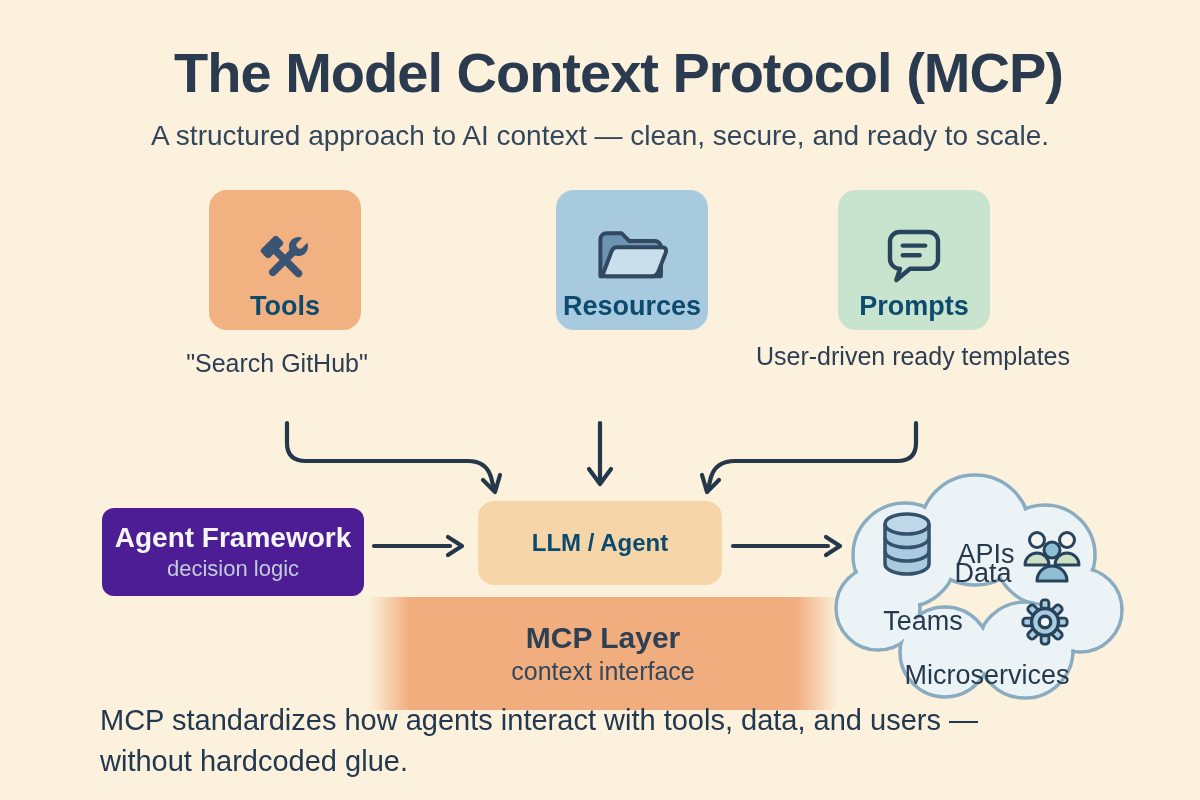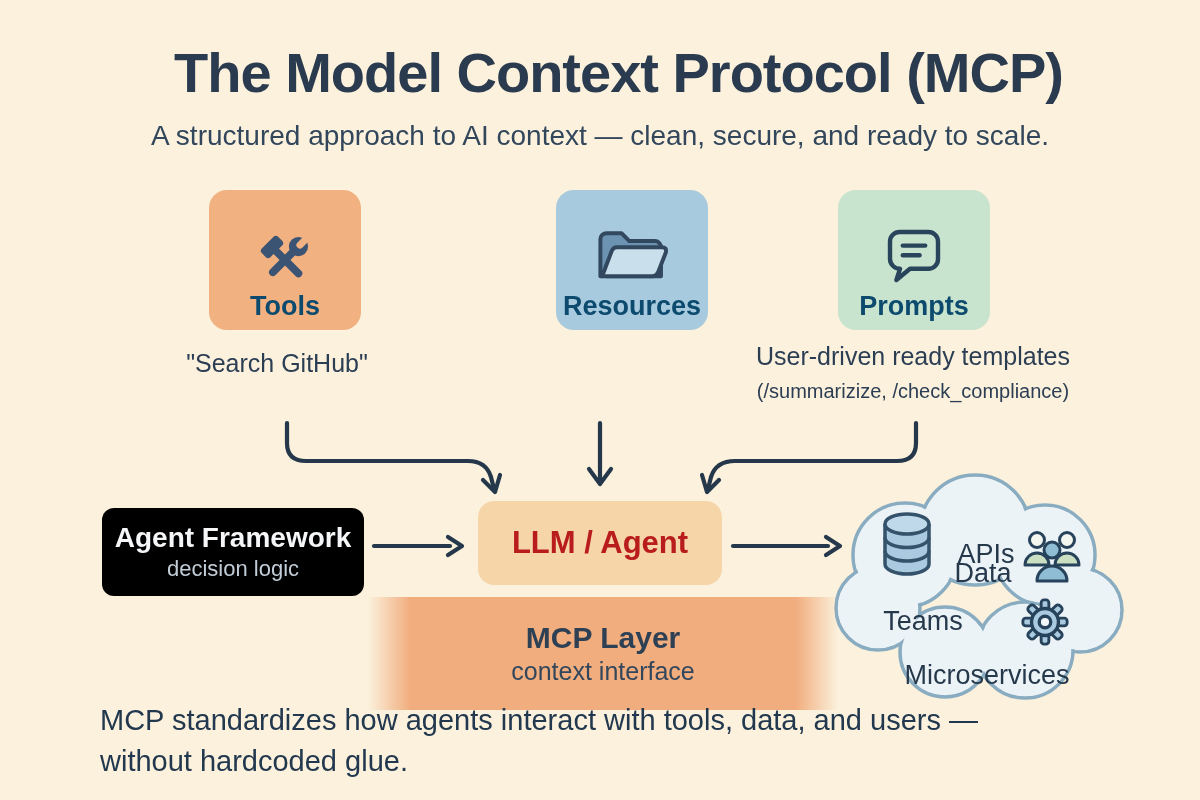--- a/index.html
+++ b/index.html
@@ -28,30 +28,30 @@
   .pillar-label { font-size:27px; font-weight:bold; color:#0c4a6e; line-height:1.1; }
   .desc { top:342px; text-align:center; color:#2C3E54; }
   .desc-tools { left:107px; width:340px; }
   .desc-resources { left:455px; width:300px; }
   .desc-prompts { left:728px; width:370px; }
   .desc .l1 { font-size:25px; }
   .desc .l2 { font-size:25px; margin-top:7px; }
   .desc-prompts .l2 { font-size:20px; margin-top:9px; }
   .agent-box {
     left:102px; top:508px; width:262px; height:88px;
-    background:#000000; border-radius:12px;
+    background:#4c1d95; border-radius:12px;
     display:flex; flex-direction:column; align-items:center; justify-content:center;
   }
   .agent-title { color:#F4F6F8; font-size:28px; font-weight:bold; line-height:1.15; }
   .agent-sub { color:#C2CDD8; font-size:22px; margin-top:1px; }
   .llm-box {
     left:478px; top:501px; width:244px; height:84px;
     background:#F6D5A9; border-radius:16px;
     display:flex; align-items:center; justify-content:center;
-    font-size:31px; font-weight:bold; color:#b91c1c;
+    font-size:24px; font-weight:bold; color:#0c4a6e;
   }
   .mcp-band {
     left:368px; top:597px; width:470px; height:113px;
     display:flex; flex-direction:column; align-items:center; justify-content:center;
     background:linear-gradient(90deg, rgba(240,168,118,0) 0%, rgba(240,168,118,0.93) 9%,
               rgba(240,168,118,0.93) 91%, rgba(240,168,118,0) 100%);
   }
   .mcp-title { font-size:30px; font-weight:bold; color:#2E4054; }
   .mcp-sub { font-size:25px; color:#33475C; margin-top:2px; }
   .cloud-label { position:absolute; font-size:27px; color:#26394C; transform:translateX(-50%); white-space:nowrap; }
@@ -96,21 +96,20 @@
     <div class="pillar-label">Prompts</div>
   </div>
 
   <div class="abs desc desc-tools">
     <div class="l2">"Search GitHub"</div>
   </div>
   <div class="abs desc desc-resources">
   </div>
   <div class="abs desc desc-prompts">
     <div class="l1">User-driven ready templates</div>
-    <div class="l2">(/summarizize, /check_compliance)</div>
   </div>
 
   <svg class="abs" style="left:0; top:0;" width="1200" height="800">
 
     <g>
       <g fill="#ECF3F7" stroke="#8AACC1" stroke-width="3.5">
         <circle cx="905" cy="555" r="52"></circle>
           <circle cx="975" cy="530" r="55"></circle>
         <circle cx="1045" cy="555" r="50"></circle>
           <circle cx="1080" cy="610" r="42"></circle>

